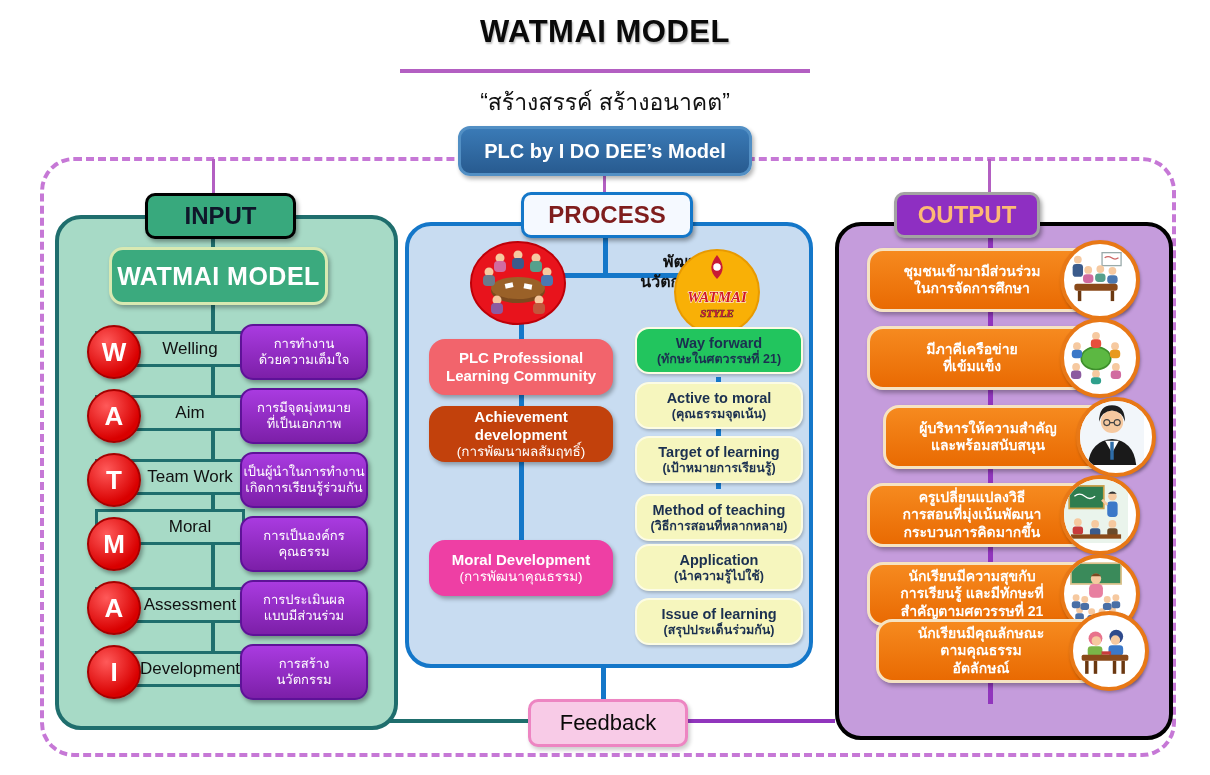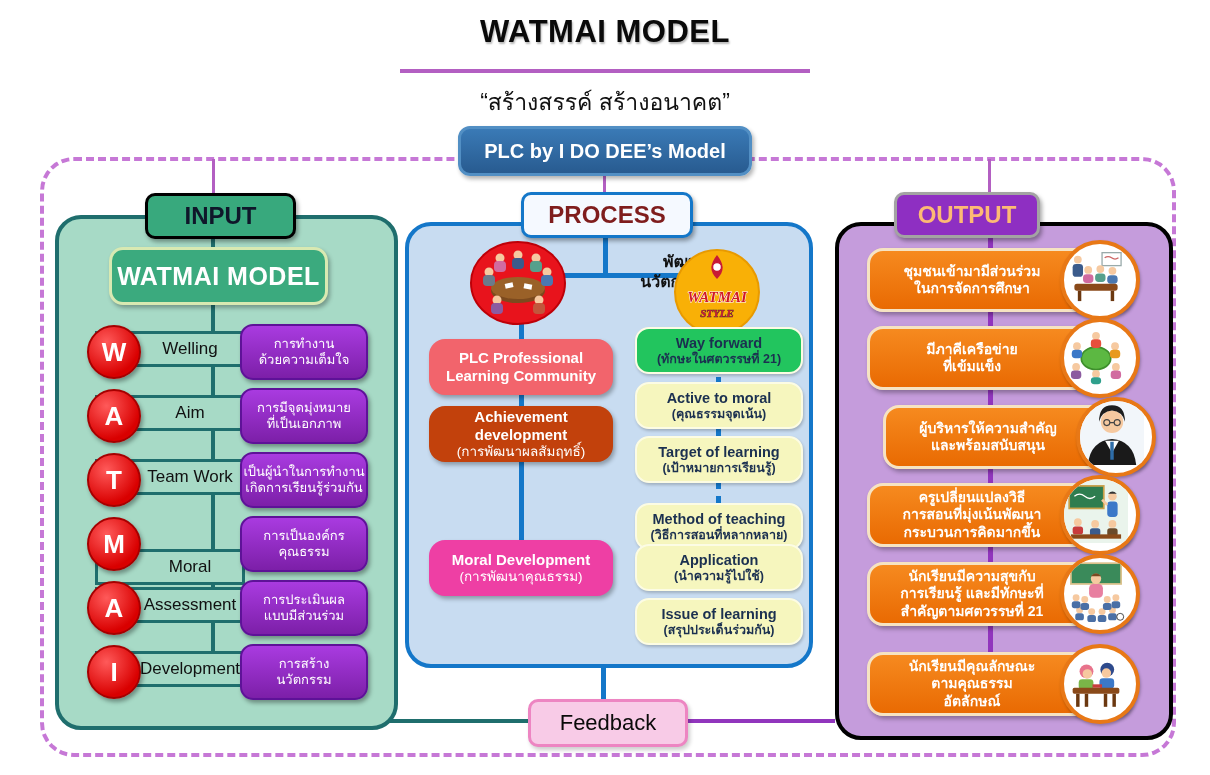--- a/index.html
+++ b/index.html
@@ -71,35 +71,35 @@
   .lstep2{top:247px;height:56px;background:#EF5586;}
   .lstep3{top:314px;height:56px;background:#EE3FA4;}
   .rstep{left:226px;width:168px;height:47px;border-radius:14px;border:2px solid #FCFCE4;
          color:#1B3050;z-index:2;flex-direction:column;line-height:1.15;box-sizing:border-box;
          box-shadow:1px 2px 3px rgba(0,0,0,.2);}
   .rstep .t{font-size:14.5px;font-weight:700;}
   .rstep .s{font-size:12.5px;font-weight:600;}
   .rstep-bright{background:#22c55e;}
   .rstep-pale{background:#F6F6BE;}
   .rstep0{top:101px;}.rstep1{top:156px;}.rstep2{top:210px;}
-  .rstep3{top:277px;}.rstep4{top:318px;}.rstep5{top:372px;}
+  .rstep3{top:268px;}.rstep4{top:318px;}.rstep5{top:372px;}
 
   
   .panel-output{left:835px;top:222px;width:330px;height:510px;background:#C59CDC;
                 border:4px solid #000000;border-radius:26px;z-index:1;}
   .o-vline{left:149px;top:0;width:5px;height:478px;background:#9135BD;}
   .o-item{left:28px;width:264px;height:64px;border-radius:16px;
           background:linear-gradient(#F68A1F,#E96A02);border:3px solid #F6E3C2;
           box-shadow:2px 3px 4px rgba(0,0,0,.3);z-index:2;box-sizing:border-box;}
   .o-item .txt{position:absolute;left:6px;right:60px;top:0;bottom:0;display:flex;align-items:center;
                justify-content:center;text-align:center;color:#fff;font-weight:700;font-size:14px;line-height:1.25;}
   .o-circle{position:absolute;right:-12px;top:50%;transform:translateY(-50%);width:72px;height:72px;
             background:#fff;border:4px solid #E87816;border-radius:50%;overflow:hidden;
             box-shadow:1px 2px 3px rgba(0,0,0,.25);}
-  .oi0{top:22px;}.oi1{top:100px;}.oi2{top:179px;margin-left:16px;}.oi3{top:257px;}.oi4{top:336px;}.oi5{top:426px;}
+  .oi0{top:22px;}.oi1{top:100px;}.oi2{top:179px;margin-left:16px;}.oi3{top:257px;}.oi4{top:336px;}.oi5{top:393px;margin-left:9px;}
 
   
   .feedback{left:528px;top:699px;width:154px;height:42px;background:#F8CBE7;border:3px solid #ED85C2;
             border-radius:10px;font-size:22px;color:#0a0a0a;z-index:3;box-shadow:2px 3px 4px rgba(0,0,0,.2);}
   .conn-teal{left:386px;top:719px;width:142px;height:4px;background:#1F6E6D;}
   .conn-purple{left:682px;top:719px;width:153px;height:4px;background:#9135BD;}
   .conn-blue{left:601px;top:660px;width:5px;height:39px;background:#1477C9;}
 </style>
 </head>
 <body>
@@ -132,21 +132,21 @@
     <div class="abs flexc irect" style="top:176px;">Aim</div>
     <div class="abs flexc icircle" style="top:170px;">A</div>
     <div class="abs flexc idesc preline" style="top:169px;">การมีจุดมุ่งหมาย
 ที่เป็นเอกภาพ</div>
 
     <div class="abs flexc irect" style="top:240px;">Team Work</div>
     <div class="abs flexc icircle" style="top:234px;">T</div>
     <div class="abs flexc idesc preline" style="top:233px;">เป็นผู้นำในการทำงาน
 เกิดการเรียนรู้ร่วมกัน</div>
 
-    <div class="abs flexc irect" style="top:290px;margin-top:40px;">Moral</div>
+    <div class="abs flexc irect" style="top:290px;">Moral</div>
     <div class="abs flexc icircle" style="top:298px;">M</div>
     <div class="abs flexc idesc preline" style="top:297px;">การเป็นองค์กร
 คุณธรรม</div>
 
     <div class="abs flexc irect" style="top:368px;">Assessment</div>
     <div class="abs flexc icircle" style="top:362px;">A</div>
     <div class="abs flexc idesc preline" style="top:361px;">การประเมินผล
 แบบมีส่วนร่วม</div>
 
     <div class="abs flexc irect" style="top:432px;">Development</div>

